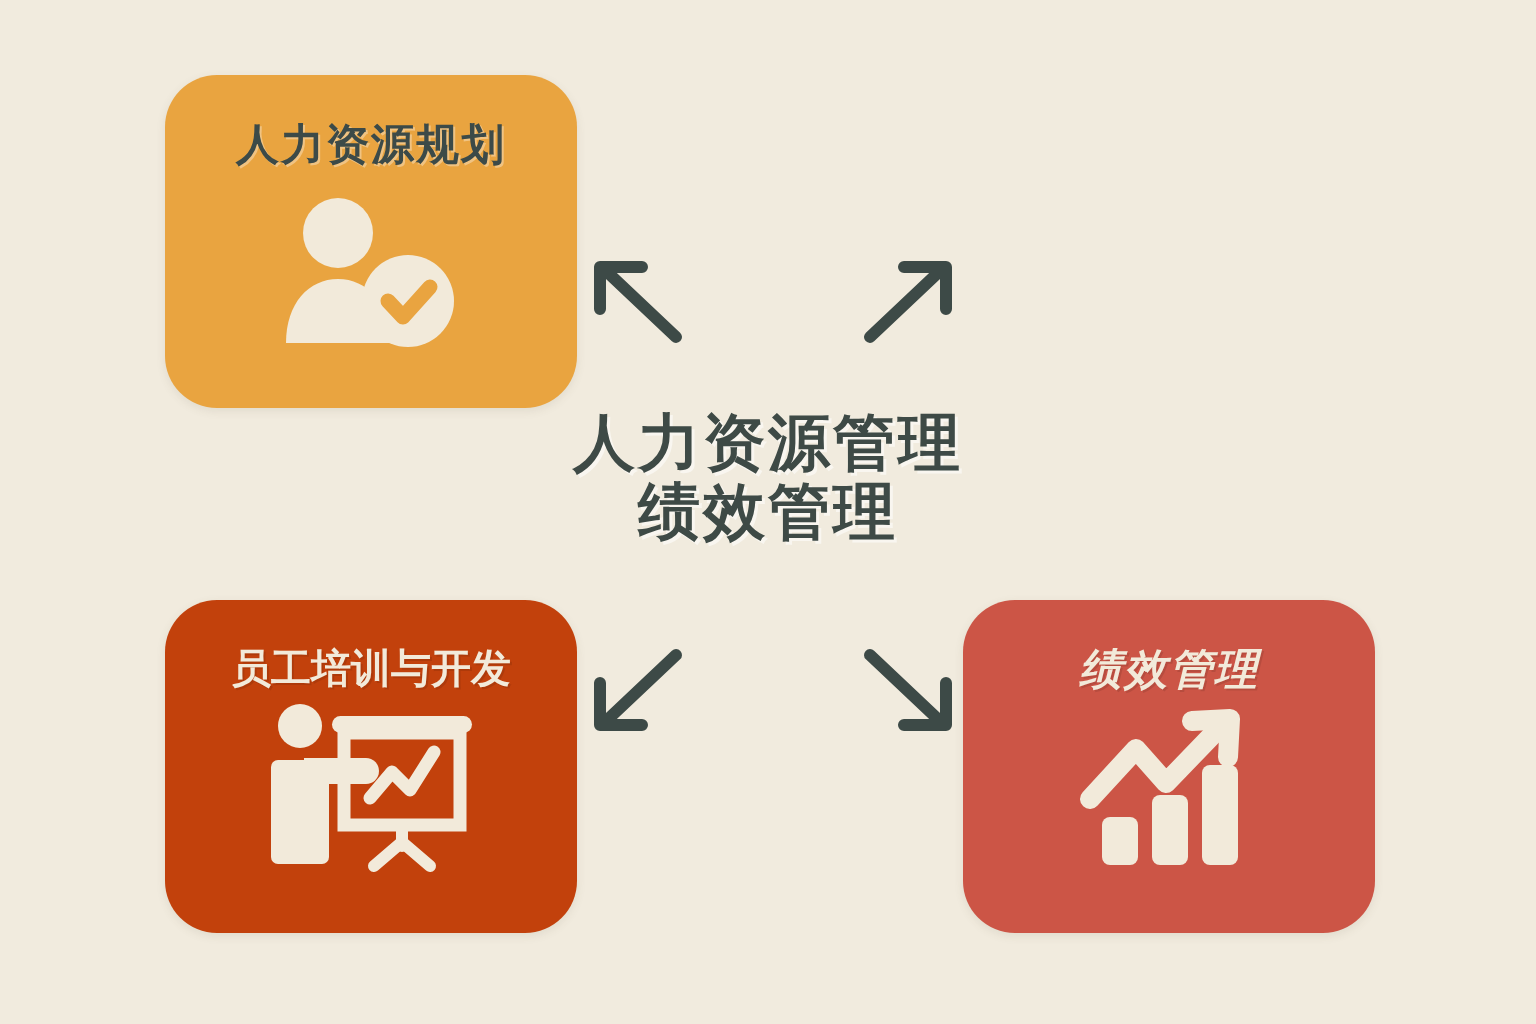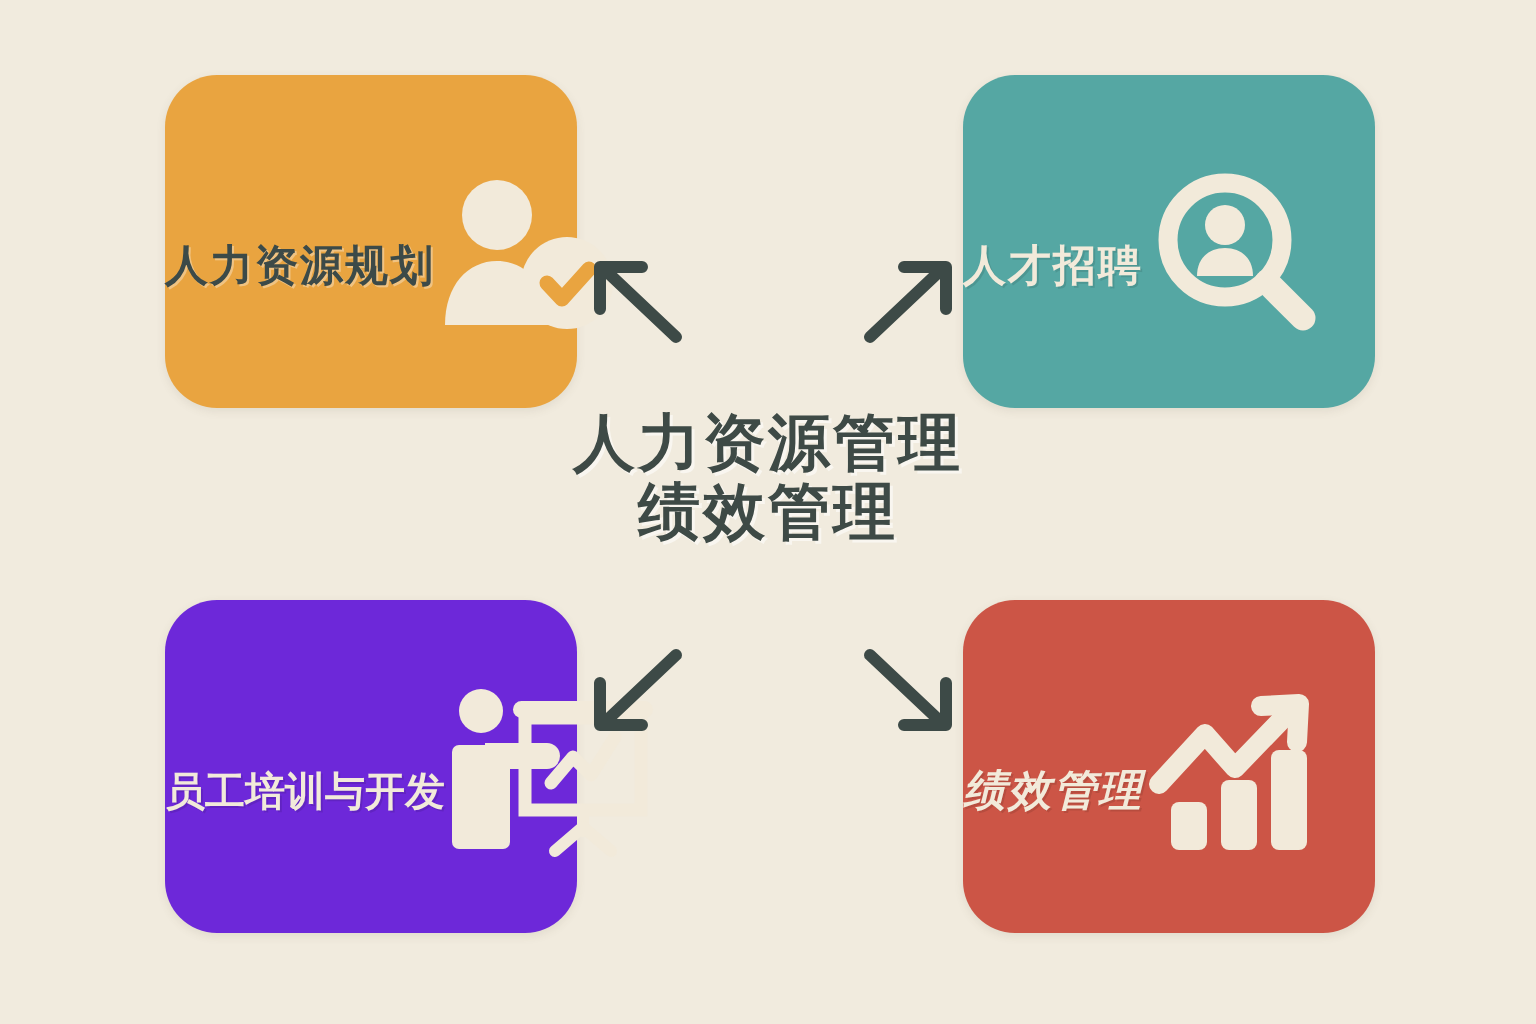--- a/index.html
+++ b/index.html
@@ -8,27 +8,27 @@
     background:#F1EBDE;
     font-family:"Liberation Sans","DejaVu Sans",sans-serif;
     position:relative;
   }
   .stage{position:absolute;inset:0;}
 
   .card{
     position:absolute;
     width:412px;height:333px;
     border-radius:52px;
-    display:flex;flex-direction:row;
+    display:flex;flex-direction:column;
     align-items:center;
     box-shadow:0 3px 10px rgba(90,80,60,.10);
   }
   #card-tl{left:165px;top:75px;background:#E9A440;}
   #card-tr{left:963px;top:75px;background:#55A7A3;}
-  #card-bl{left:165px;top:600px;background:#6d28d9;align-items:center;}
+  #card-bl{left:165px;top:600px;background:#c2410c;align-items:center;}
   #card-br{left:963px;top:600px;background:#CC5546;font-style:italic;}
 
   .card-label{
     margin-top:48px;
     font-size:43px;
     font-weight:700;
     letter-spacing:2px;
     line-height:1;
     white-space:nowrap;
     text-shadow:2px 2px 0 rgba(255,255,255,.30);
@@ -79,31 +79,20 @@
     <div class="card-icon">
       <svg width="190" height="160" viewBox="0 0 190 160" aria-hidden="true">
         <circle cx="62" cy="42" r="35" fill="#F2EADA"></circle>
         <path d="M10 152 C10 112 33 88 62 88 C91 88 114 112 114 152 Z" fill="#F2EADA"></path>
         <circle cx="132" cy="110" r="46" fill="#F2EADA"></circle>
         <path d="M112 110 L127 126 L154 96" fill="none" stroke="#E9A440" stroke-width="15" stroke-linecap="round" stroke-linejoin="round"></path>
       </svg>
     </div>
   </div>
 
-  <div class="card" id="card-tr">
-    <div class="card-label">人才招聘</div>
-    <div class="card-icon">
-      <svg width="190" height="165" viewBox="0 0 190 165" aria-hidden="true">
-        <circle cx="82" cy="70" r="57" fill="none" stroke="#F2EADA" stroke-width="19"></circle>
-        <circle cx="82" cy="55" r="20" fill="#F2EADA"></circle>
-        <path d="M54 106 C54 88 66 78 82 78 C98 78 110 88 110 106 Z" fill="#F2EADA"></path>
-        <line x1="124" y1="112" x2="160" y2="148" stroke="#F2EADA" stroke-width="25" stroke-linecap="round"></line>
-      </svg>
-    </div>
-  </div>
 
   <div class="card" id="card-bl">
     <div class="card-label">员工培训与开发</div>
     <div class="card-icon">
       <svg width="215" height="175" viewBox="0 0 215 175" aria-hidden="true">
 
         <circle cx="36" cy="26" r="22" fill="#F2EADA"></circle>
         <path d="M14 60 h44 a7 7 0 0 1 7 7 v90 a7 7 0 0 1 -7 7 h-44 a7 7 0 0 1 -7 -7 v-90 a7 7 0 0 1 7 -7 z" fill="#F2EADA"></path>
         <path d="M40 58 h62 a13 13 0 0 1 0 26 h-62 z" fill="#F2EADA"></path>
 

